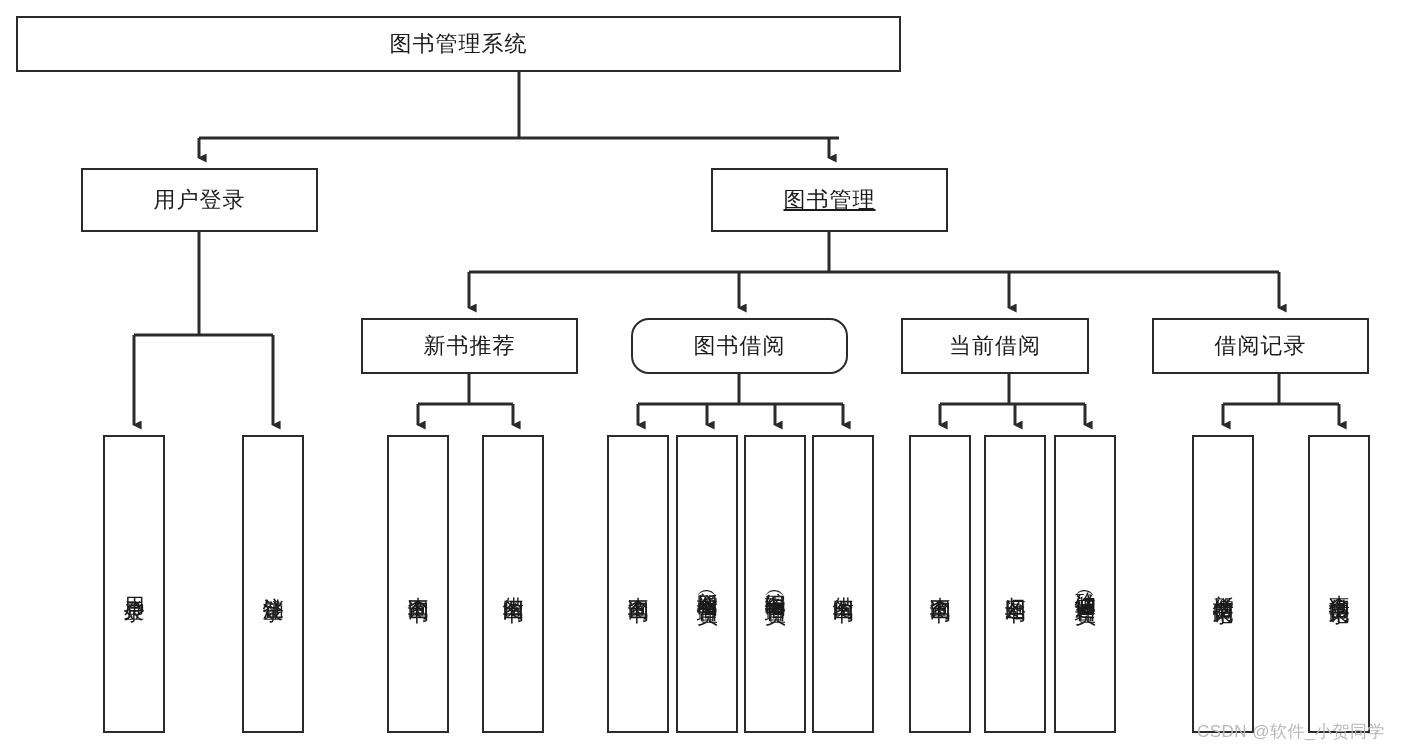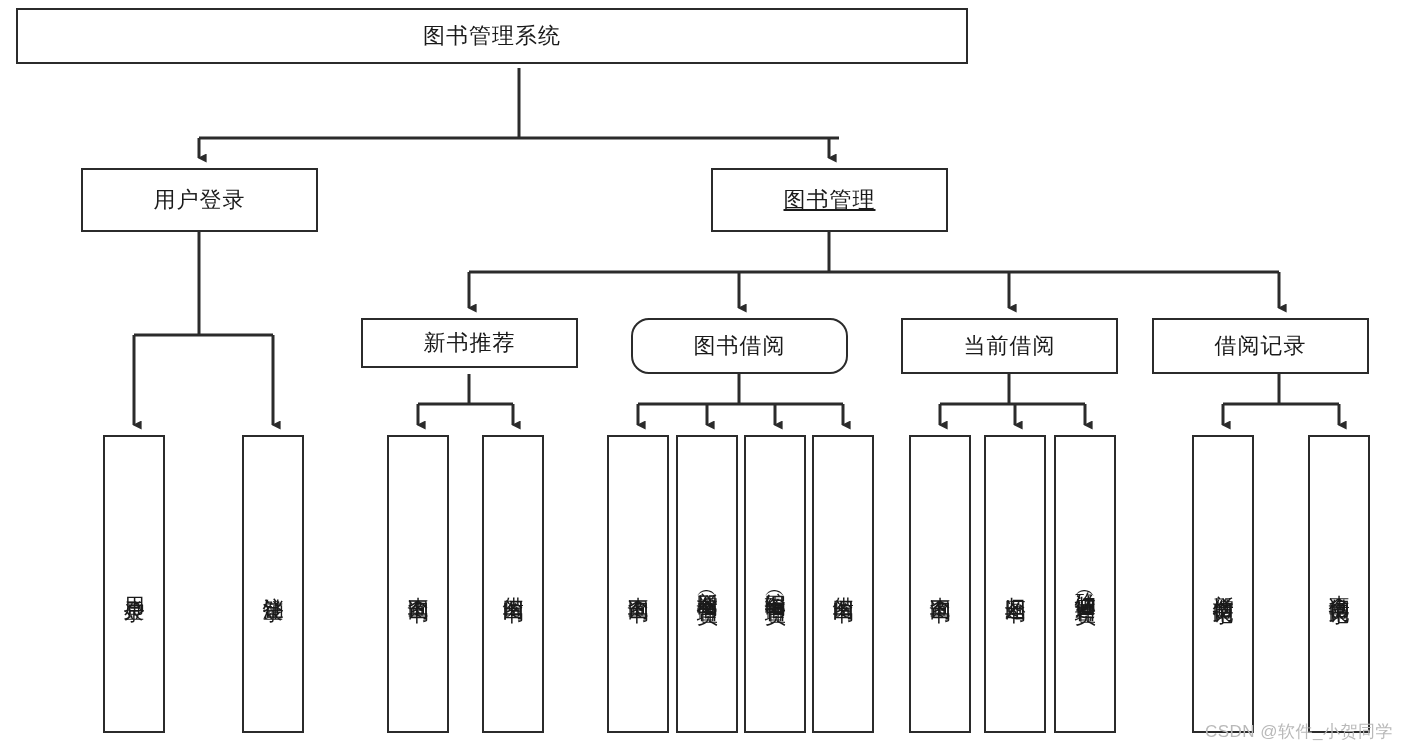--- a/index.html
+++ b/index.html
@@ -55,21 +55,21 @@
     justify-content: center;
     white-space: nowrap;
   }
   .node.vert span {
     writing-mode: vertical-rl;
     text-orientation: upright;
     display: block;
   }
   .watermark {
     position: absolute;
-    right: 12px;
+    right: 20px;
     bottom: 4px;
     font-size: 17px;
     color: #b9b9b9;
     letter-spacing: 0.5px;
     white-space: nowrap;
     font-family: "Liberation Sans", "DejaVu Sans", sans-serif;
   }
 </style>
 </head>
 <body>
@@ -119,38 +119,38 @@
       <path d="M1015,404 L1015,425" marker-end="url(#arrowhead)"></path>
       <path d="M1085,404 L1085,425" marker-end="url(#arrowhead)"></path>
 
       <path d="M1279,374 L1279,404"></path>
       <path d="M1223,404 L1339,404"></path>
       <path d="M1223,404 L1223,425" marker-end="url(#arrowhead)"></path>
       <path d="M1339,404 L1339,425" marker-end="url(#arrowhead)"></path>
     </g>
   </svg>
 
-  <div class="node root horiz" style="left:16px; top:8px; width:952px; height:56px;">
+  <div class="node root horiz" style="left:16px; top:16px; width:885px; height:56px;">
     <span>图书管理系统</span>
   </div>
 
   <div class="node horiz" style="left:81px; top:168px; width:237px; height:64px;">
     <span>用户登录</span>
   </div>
   <div class="node horiz" style="left:711px; top:168px; width:237px; height:64px;text-decoration:underline;">
     <span>图书管理</span>
   </div>
 
-  <div class="node horiz" style="left:361px; top:318px; width:217px; height:50px;">
+  <div class="node horiz" style="left:361px; top:318px; width:217px; height:56px;">
     <span>新书推荐</span>
   </div>
   <div class="node horiz" style="left:631px; top:318px; width:217px; height:56px;border-radius:18px;">
     <span>图书借阅</span>
   </div>
-  <div class="node horiz" style="left:901px; top:318px; width:217px; height:56px;">
+  <div class="node horiz" style="left:901px; top:318px; width:188px; height:56px;">
     <span>当前借阅</span>
   </div>
   <div class="node horiz" style="left:1152px; top:318px; width:217px; height:56px;">
     <span>借阅记录</span>
   </div>
 
   <div class="node vert" style="left:103px; top:435px; width:62px; height:298px;">
     <span>用户登录</span>
   </div>
   <div class="node vert" style="left:242px; top:435px; width:62px; height:298px;">

